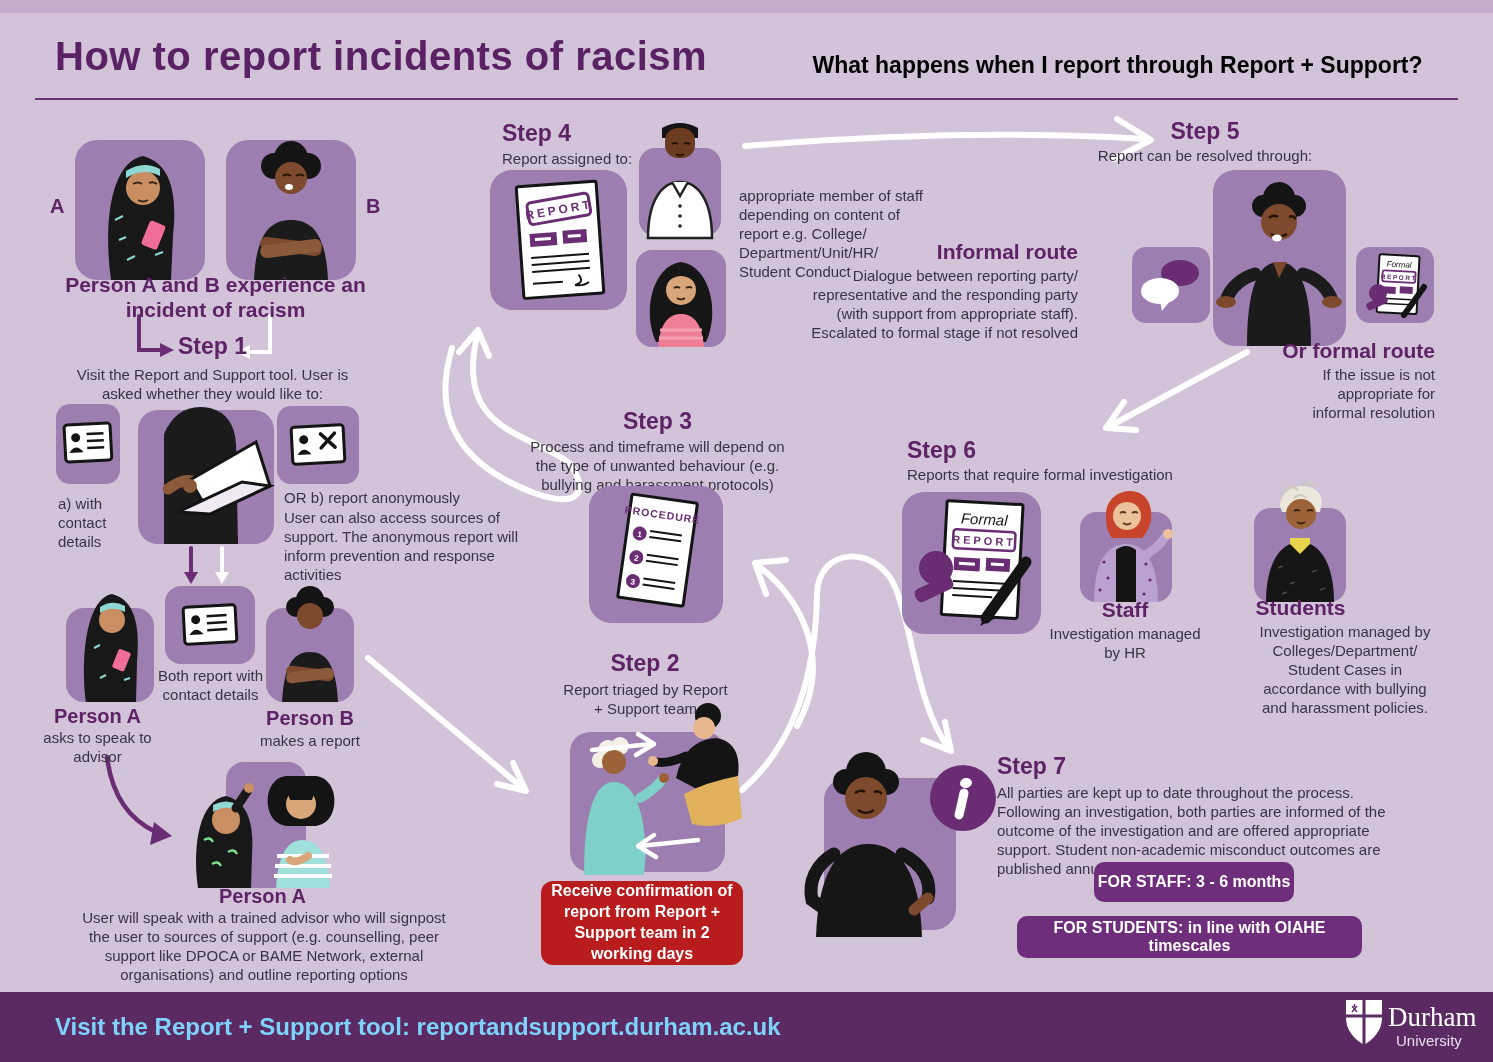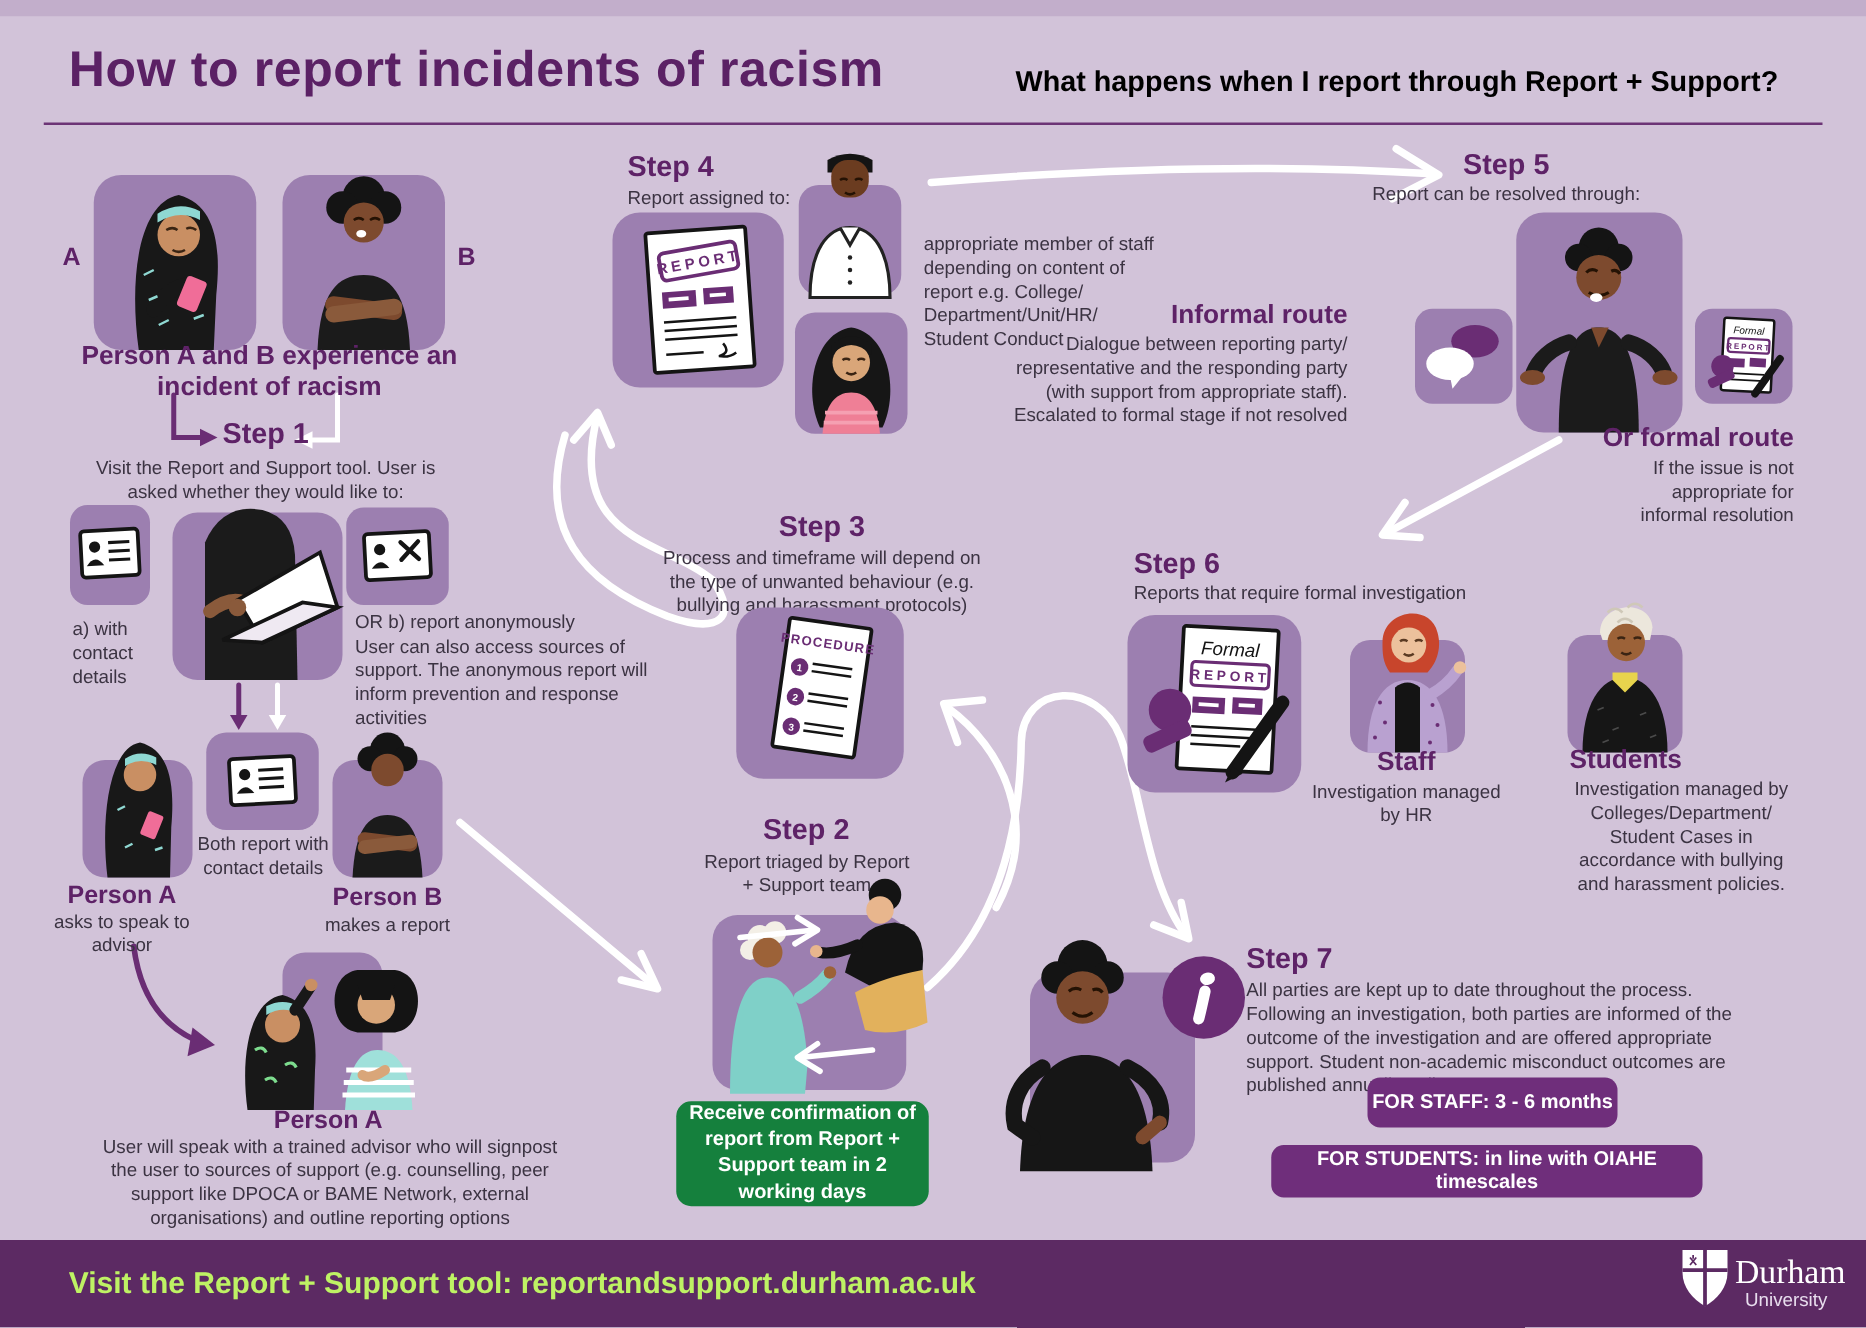--- a/index.html
+++ b/index.html
@@ -9,26 +9,26 @@
   .h1{font-size:40px;font-weight:bold;color:#5b2165;letter-spacing:.5px;}
   .h2{font-size:23px;font-weight:bold;color:#5e2267;}
   .h3{font-size:21px;font-weight:bold;color:#5e2267;}
   .h4{font-size:20px;font-weight:bold;color:#5e2267;line-height:1.2;}
   .body-txt{font-size:15px;color:#3b3342;line-height:1.27;}
   .center{text-align:center;}
   .right{text-align:right;}
   .white{color:#000000;}
   .badge{background:#6f2e7b;border-radius:10px;color:#fff;font-weight:bold;
          display:flex;align-items:center;justify-content:center;text-align:center;}
-  .confirm-box{background:#15803d;border-radius:12px;color:#fff;font-weight:bold;
+  .confirm-box{background:#b91c1c;border-radius:12px;color:#fff;font-weight:bold;
          font-size:16px;line-height:1.3;display:flex;align-items:center;justify-content:center;
          text-align:center;padding:6px 10px;box-sizing:border-box;}
   .divider{background:#6c3476;height:2px;}
   .footer-bar{background:#5c2a63;display:flex;align-items:center;}
-  .footer-text{font-size:24px;font-weight:bold;color:#bef264;padding-left:55px;}
+  .footer-text{font-size:24px;font-weight:bold;color:#7dd3fc;padding-left:55px;}
   .logo-name{font-family:"Liberation Serif","DejaVu Serif",serif;font-size:27px;color:#fff;}
   .logo-sub{font-size:15px;color:#e8ddee;}
   svg{display:block;overflow:visible;}
 </style>
 </head>
 <body>
 
 <div id="poster">
 
   <div class="abs" style="left:0;top:0;width:1493px;height:13px;background:#c2aecb;"></div>

